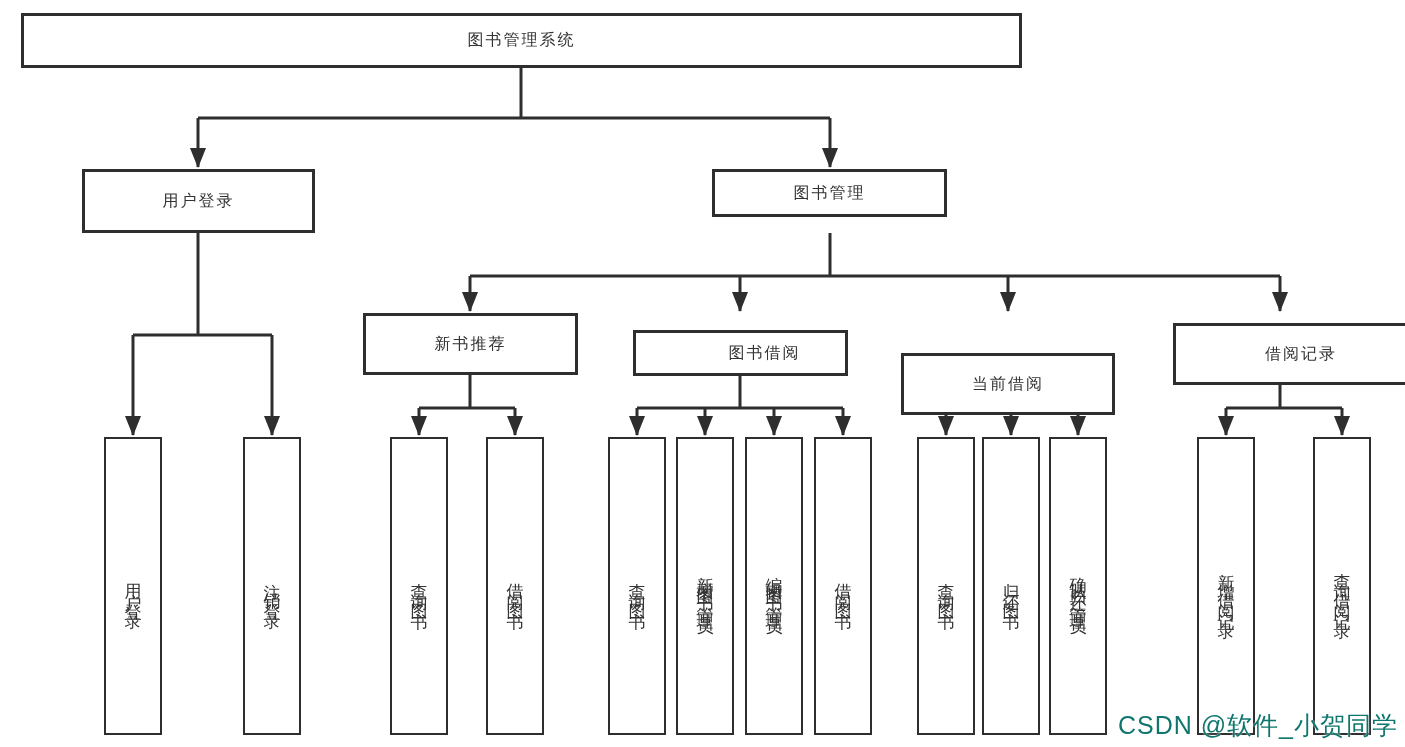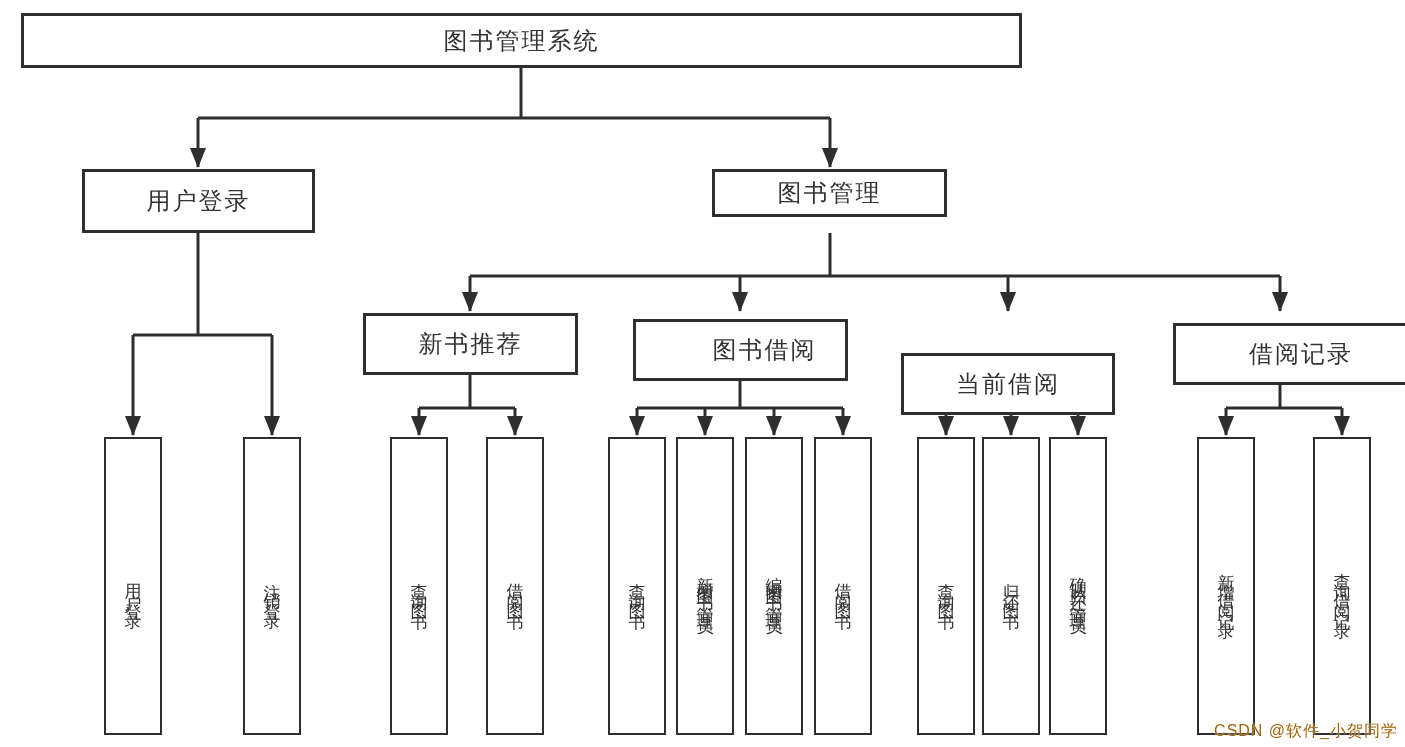--- a/index.html
+++ b/index.html
@@ -14,40 +14,40 @@
   #wires { position: absolute; left: 0; top: 0; width: 1405px; height: 747px; }
   .box {
     position: absolute;
     box-sizing: border-box;
     background: #ffffff;
     border: 3px solid #2e2e2e;
     display: flex;
     align-items: center;
     justify-content: center;
     color: #333333;
-    font-size: 24px;
+    font-size: 16px;
     letter-spacing: 2px;
     z-index: 2;
   }
   .leaf {
     border-width: 2px;
     writing-mode: vertical-rl;
     text-orientation: mixed;
     font-size: 17px;
     letter-spacing: 10px;
     line-height: 1;
     padding-top: 8px;
   }
   .leaf.tight { letter-spacing: 6px; }
   .watermark {
     position: absolute;
     right: 7px;
     bottom: 5px;
-    color: #a16207;
-    font-size: 16px;
+    color: #0f766e;
+    font-size: 25px;
     letter-spacing: 1px;
     z-index: 3;
     text-shadow: 0 0 2px #ffffff;
     white-space: nowrap;
   }
 </style>
 </head>
 <body>
 
 <div id="stage">
@@ -109,21 +109,21 @@
   <div class="box" style="left:82px; top:169px; width:233px; height:64px;">
     <span>用户登录</span>
   </div>
   <div class="box" style="left:712px; top:169px; width:235px; height:48px;">
     <span>图书管理</span>
   </div>
 
   <div class="box" style="left:363px; top:313px; width:215px; height:62px;">
     <span>新书推荐</span>
   </div>
-  <div class="box" style="left:633px; top:319px; width:215px; height:62px;padding-left:48px;">
+  <div class="box" style="left:633px; top:330px; width:215px; height:46px;padding-left:48px;">
     <span>图书借阅</span>
   </div>
   <div class="box" style="left:901px; top:313px; width:214px; height:62px;margin-top:40px;">
     <span>当前借阅</span>
   </div>
   <div class="box" style="left:1173px; top:323px; width:256px; height:62px;">
     <span>借阅记录</span>
   </div>
 
   <div class="box leaf" style="left:104px; top:437px; width:58px; height:298px;">

